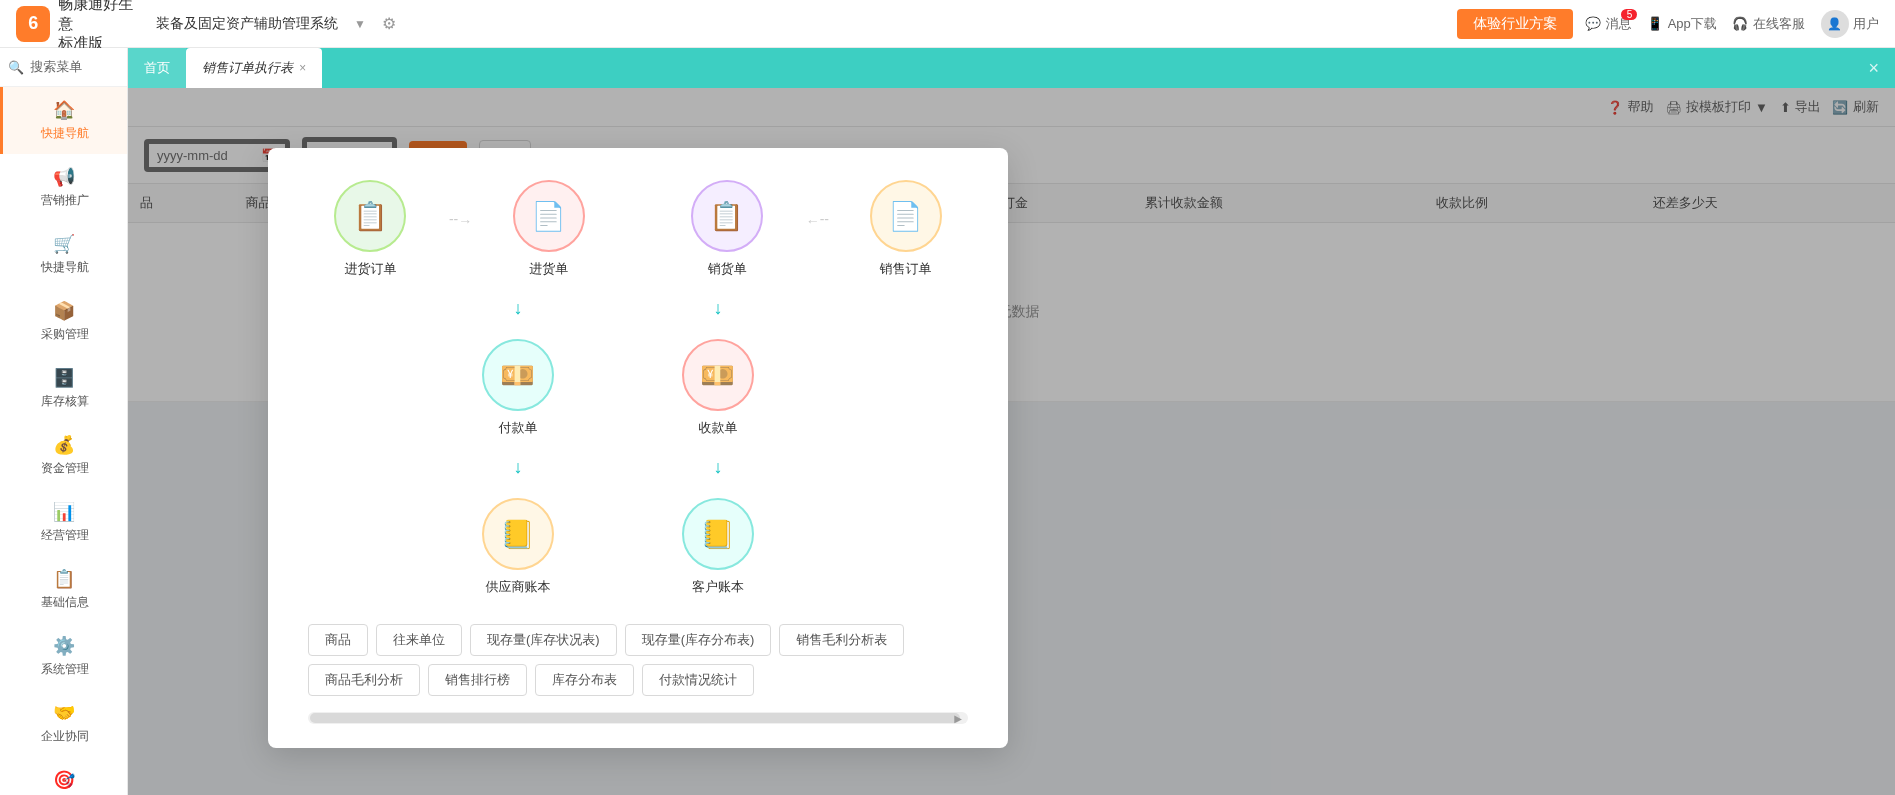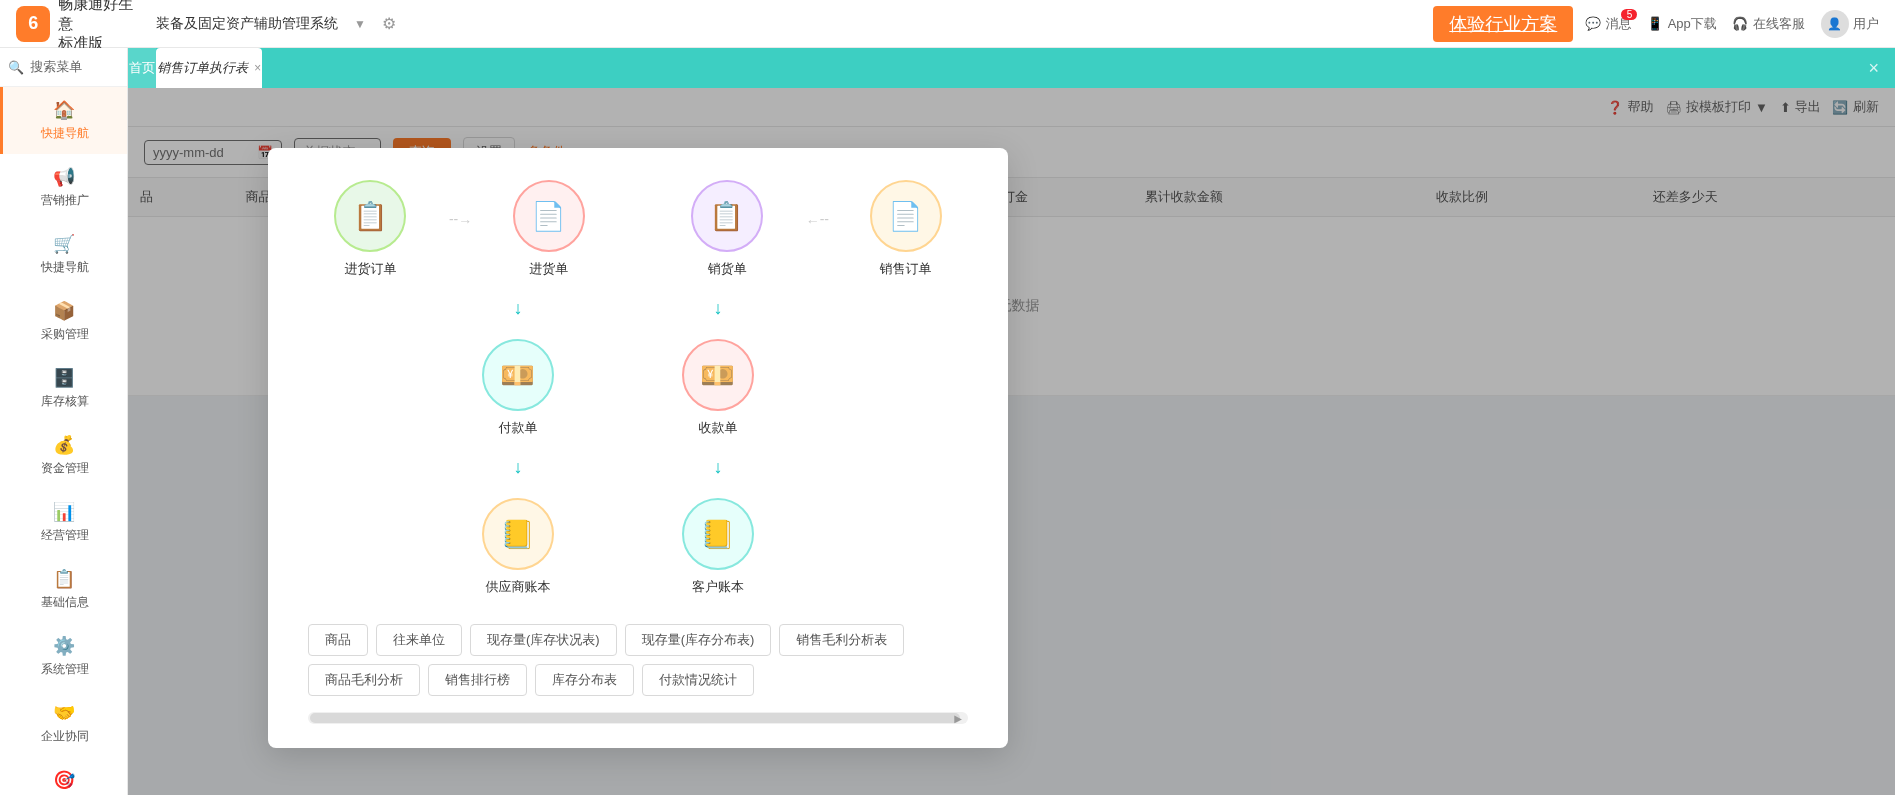--- a/index.html
+++ b/index.html
@@ -15,49 +15,49 @@
     .content-body { flex: 1; padding: 0; position: relative; overflow: hidden; }
 
     
     .logo-area { display: flex; align-items: center; gap: 8px; width: 128px; }
     .logo-icon { width: 36px; height: 36px; background: #ff7c2a; border-radius: 8px; display: flex; align-items: center; justify-content: center; color: white; font-size: 18px; font-weight: bold; }
     .logo-text { font-size: 15px; color: #333; line-height: 1.3; }
     .system-title { display: flex; align-items: center; gap: 16px; flex: 1; }
     .system-name { font-size: 14px; color: #333; font-weight: 500; }
     .dropdown-arrow { color: #999; font-size: 12px; }
     .settings-icon { color: #999; font-size: 16px; cursor: pointer; }
-    .trial-btn { background: #ff7c2a; color: white; border: none; border-radius: 4px; padding: 6px 16px; cursor: pointer; font-size: 18px; text-decoration: underline; }
+    .trial-btn { background: #ff7c2a; color: white; border: none; border-radius: 4px; padding: 6px 16px; cursor: pointer; font-size: 14px; }
     .top-right { display: flex; align-items: center; gap: 16px; margin-left: auto; }
     .top-right-item { display: flex; align-items: center; gap: 4px; color: #666; font-size: 13px; cursor: pointer; position: relative; }
     .badge { background: #f5222d; color: white; border-radius: 8px; font-size: 10px; padding: 0 4px; min-width: 16px; text-align: center; position: absolute; top: -6px; right: -6px; }
     .user-avatar { width: 28px; height: 28px; background: #ddd; border-radius: 50%; display: flex; align-items: center; justify-content: center; font-size: 12px; }
 
     
     .sidebar-search { padding: 10px 8px; border-bottom: 1px solid #f0f0f0; display: flex; align-items: center; gap: 6px; color: #666; font-size: 13px; cursor: pointer; }
     .sidebar-item { padding: 12px 8px; display: flex; flex-direction: column; align-items: center; gap: 4px; cursor: pointer; font-size: 12px; color: #555; border-left: 3px solid transparent; }
     .sidebar-item.active { background: #fff7f0; border-left-color: #ff7c2a; color: #ff7c2a; }
     .sidebar-item .icon { font-size: 18px; }
     .sidebar-item-label { font-size: 12px; }
 
     
-    .tab-item { height: 40px; padding: 0 1px; display: flex; align-items: center; cursor: pointer; font-size: 13px; color: rgba(255,255,255,0.8); gap: 6px; }
+    .tab-item { height: 40px; padding: 0 16px; display: flex; align-items: center; cursor: pointer; font-size: 13px; color: rgba(255,255,255,0.8); gap: 6px; }
     .tab-item.home { background: rgba(255,255,255,0.15); color: white; }
     .tab-item.active { background: white; color: #333; border-radius: 4px 4px 0 0; font-style: italic; }
     .tab-close { font-size: 12px; color: #999; cursor: pointer; }
     .tab-spacer { flex: 1; }
     .tab-close-all { margin-right: 16px; color: rgba(255,255,255,0.8); font-size: 18px; cursor: pointer; }
 
     
     .content-header { background: white; padding: 10px 16px; display: flex; align-items: center; gap: 12px; border-bottom: 1px solid #e8e8e8; }
     .content-header-actions { display: flex; align-items: center; gap: 12px; margin-left: auto; }
     .action-btn { display: flex; align-items: center; gap: 4px; color: #666; font-size: 13px; cursor: pointer; }
 
     
     .filter-bar { background: white; padding: 10px 16px; display: flex; align-items: center; gap: 12px; border-bottom: 1px solid #e8e8e8; flex-wrap: wrap; }
-    .filter-input { border: 1px solid #737373; border-radius: 4px; padding: 4px 8px; font-size: 13px; color: #999; display: flex; align-items: center; gap: 4px; }
+    .filter-input { border: 5px solid #737373; border-radius: 4px; padding: 4px 8px; font-size: 13px; color: #999; display: flex; align-items: center; gap: 4px; }
     .filter-input input { border: none; outline: none; font-size: 13px; color: #999; width: 100px; }
     .search-btn { background: #ff7c2a; color: white; border: none; border-radius: 4px; padding: 5px 16px; cursor: pointer; font-size: 13px; }
     .more-filter { color: #ff7c2a; font-size: 13px; cursor: pointer; display: flex; align-items: center; gap: 2px; }
     .settings-btn { background: white; border: 1px solid #d9d9d9; border-radius: 4px; padding: 5px 12px; cursor: pointer; font-size: 13px; color: #666; }
 
     
     .table-container { background: white; flex: 1; overflow: auto; }
     table { width: 100%; border-collapse: collapse; }
     th { background: #fafafa; padding: 10px 12px; text-align: left; font-size: 13px; color: #555; border-bottom: 1px solid #e8e8e8; white-space: nowrap; font-weight: normal; }
     td { padding: 10px 12px; font-size: 13px; color: #333; border-bottom: 1px solid #f0f0f0; }

